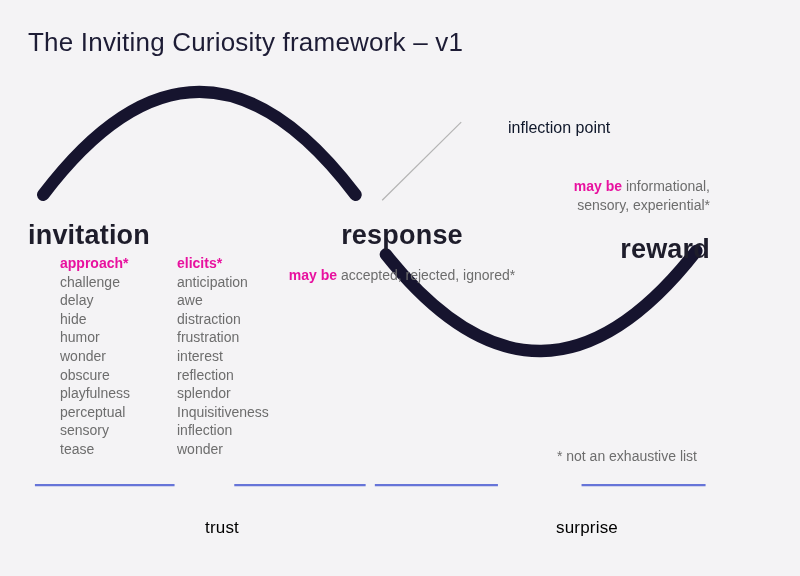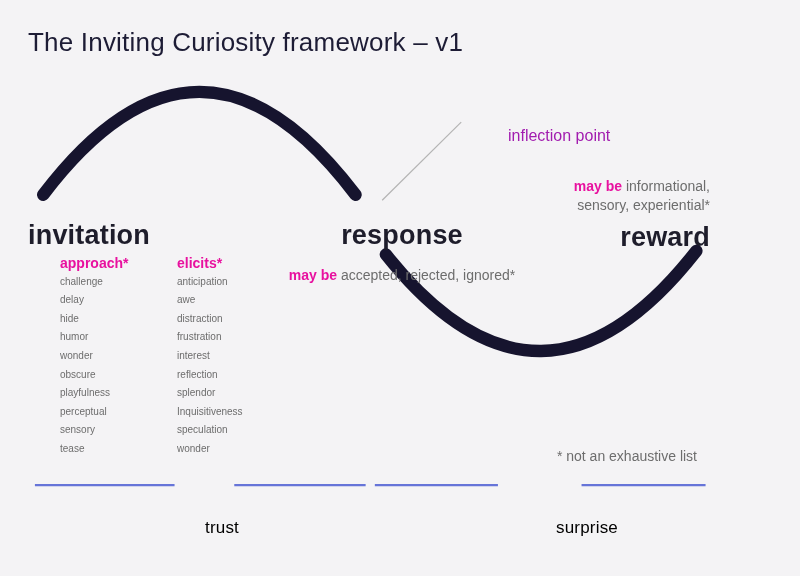--- a/index.html
+++ b/index.html
@@ -21,42 +21,42 @@
   .curves{position:absolute;inset:0;pointer-events:none;}
   .arc{fill:none;stroke:var(--ink);stroke-width:13.5;stroke-linecap:round;}
   .callout-line{stroke:var(--callout);stroke-width:1.3;}
   .axis-line{stroke:var(--line);stroke-width:2.6;}
   .page-title{
     position:absolute;left:28px;top:27px;
     font-size:26px;font-weight:500;color:#1d1c35;letter-spacing:.2px;
   }
   .inflection-label{
     position:absolute;left:508px;top:119px;
-    font-size:16px;color:#a21caf;margin-top:8px;
+    font-size:16px;color:#0f172a;
   }
   h2.big{
     font-size:27px;font-weight:700;color:var(--heading);line-height:30px;
     letter-spacing:.2px;
   }
   .invitation-section{position:absolute;left:28px;top:220px;}
   .cols{display:flex;margin-top:4px;}
   .col1{width:117px;margin-left:32px;}
   .colhead{font-size:14px;font-weight:600;color:var(--accent);line-height:18.6px;}
-  .list div{font-size:10px;color:var(--muted);line-height:18.6px;}
+  .list div{font-size:14px;color:var(--muted);line-height:18.6px;}
   .response-section{
     position:absolute;left:402px;top:220px;transform:translateX(-50%);
     text-align:center;white-space:nowrap;
   }
   .subline{font-size:14px;color:var(--muted);margin-top:17px;}
   .pinkbold{color:var(--accent);font-weight:600;}
   .reward-section{
     position:absolute;right:25px;top:177px;text-align:right;white-space:nowrap;
   }
   .reward-section .rline{font-size:14px;color:var(--muted);line-height:19px;}
-  .reward-section h2{margin-top:7px;}
+  .reward-section h2{margin-top:19px;}
   .footnote{
     position:absolute;right:38px;top:448px;
     font-size:14px;color:var(--muted);
   }
   .axis-label{
     position:absolute;top:518px;transform:translateX(-50%);
     font-size:17px;font-weight:400;color:#000000;letter-spacing:.2px;
   }
   .axis-label.trust{left:222px;}
   .axis-label.surprise{left:587px;}
@@ -104,21 +104,21 @@
         <div class="colhead">elicits*</div>
         <div class="list">
             <div>anticipation</div>
             <div>awe</div>
             <div>distraction</div>
             <div>frustration</div>
             <div>interest</div>
             <div>reflection</div>
             <div>splendor</div>
             <div>Inquisitiveness</div>
-            <div>speculation</div>
+            <div>inflection</div>
             <div>wonder</div>
           </div>
       </div>
     </div>
   </section>
 
   <section class="response-section">
     <h2 class="big">response</h2>
     <div class="subline"><span class="pinkbold">may be</span> <span>accepted, rejected, ignored*</span></div>
   </section>

